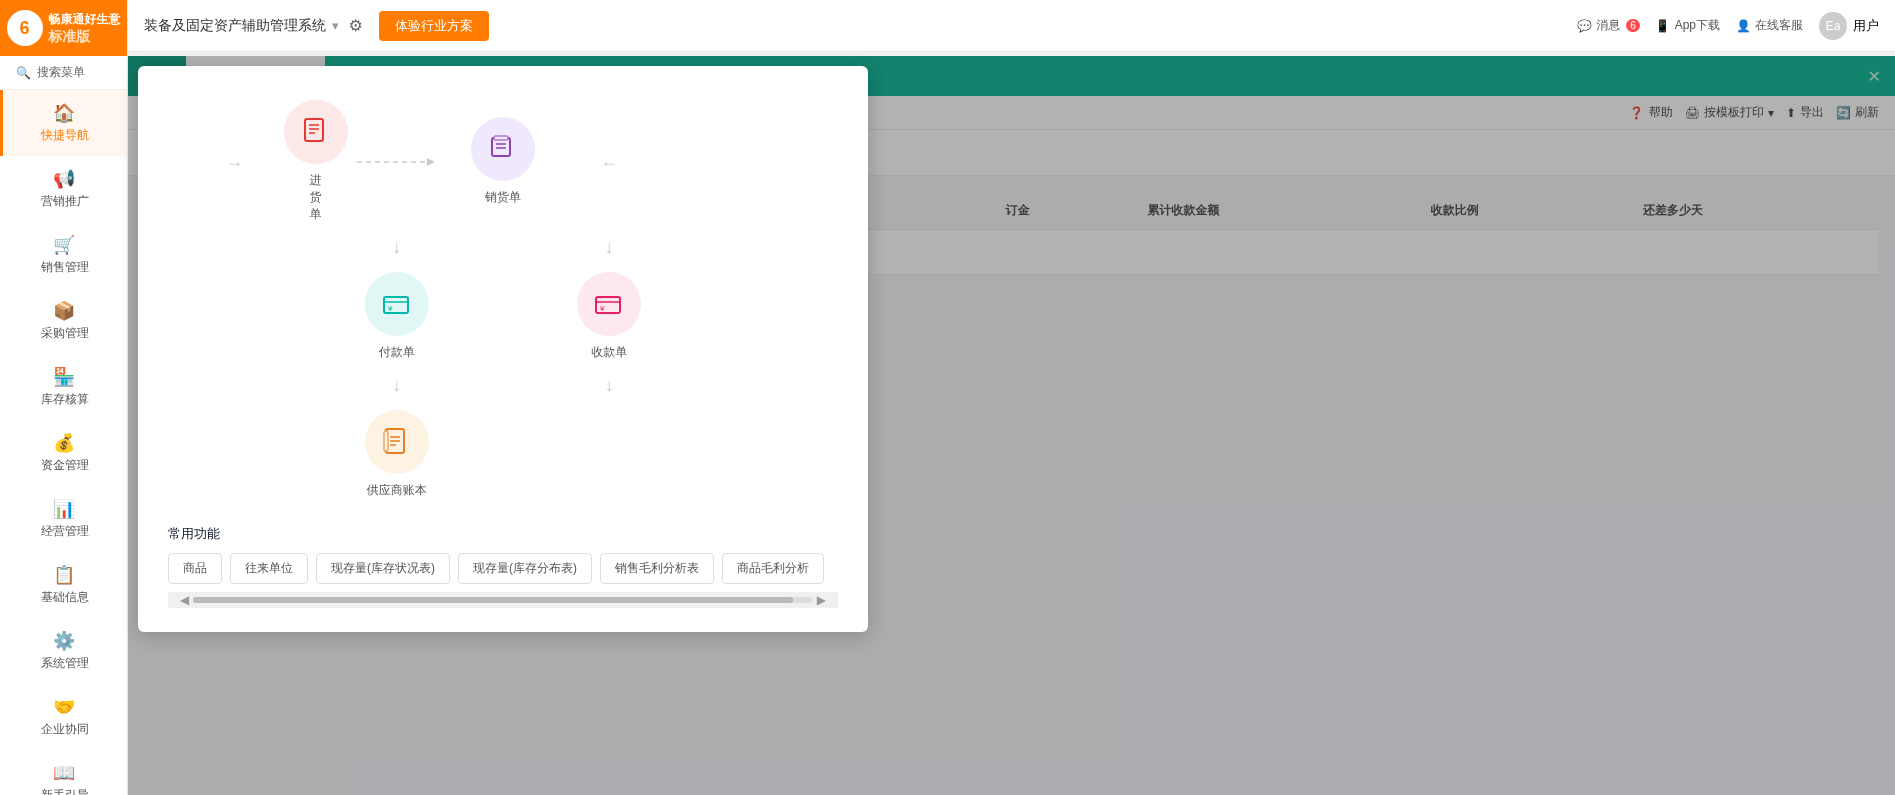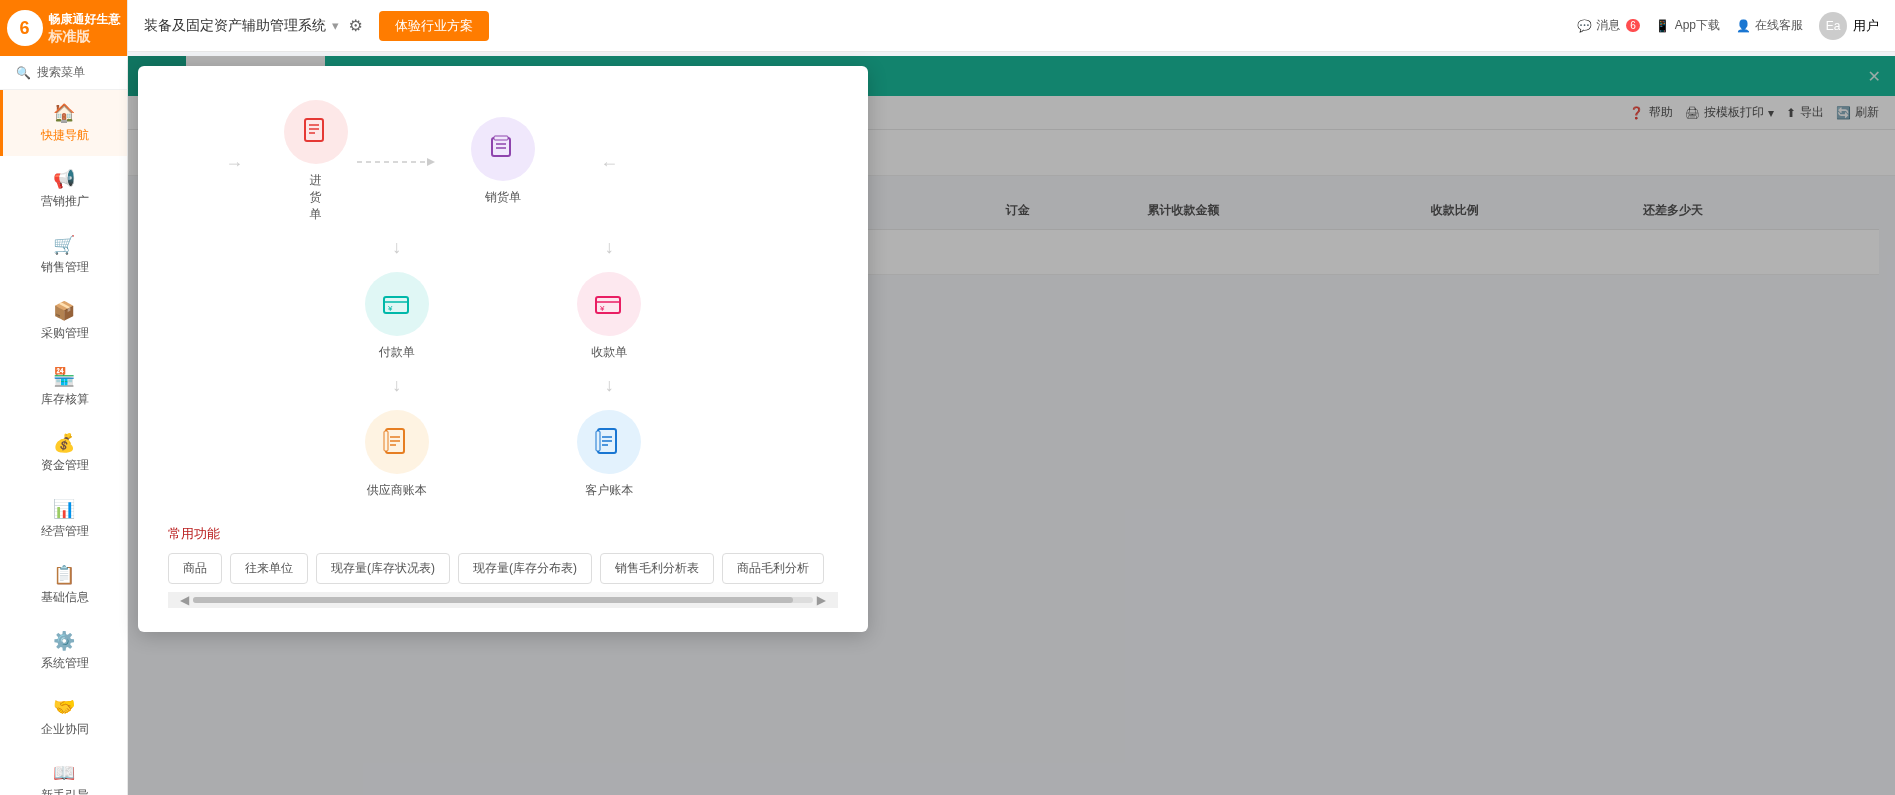--- a/index.html
+++ b/index.html
@@ -137,21 +137,21 @@
     .node-red { background: #fde8e8; color: #e53935; }
     .node-purple { background: #f0e8fc; color: #8e44ad; }
     .node-orange { background: #fef3e2; color: #f39c12; }
     .node-teal { background: #e0f7f5; color: #00b8a9; }
     .node-pink { background: #fde8ef; color: #e91e63; }
     .node-orange2 { background: #fef3e2; color: #e67e22; }
     .node-blue { background: #e3f2fd; color: #1976d2; }
 
     
     .common-functions { margin-top: 16px; }
-    .common-title { font-size: 13px; color: #b91c1c; font-weight: 500; margin-bottom: 10px; }
+    .common-title { font-size: 13px; color: #0f172a; font-weight: 500; margin-bottom: 10px; }
     .func-buttons { display: flex; flex-wrap: wrap; gap: 8px; }
     .func-btn {
       border: 1px solid #ddd; background: #fff; border-radius: 4px;
       padding: 6px 14px; font-size: 12px; color: #555; cursor: pointer;
     }
 
     
     .scrollbar-area {
       height: 16px; background: #f0f0f0; margin: 8px 0 0 0;
       display: flex; align-items: center; padding: 0 8px;
@@ -433,32 +433,20 @@
                 <line x1="8" y1="14" x2="18" y2="14" stroke="#e67e22" stroke-width="1.5"></line>
                 <line x1="8" y1="18" x2="14" y2="18" stroke="#e67e22" stroke-width="1.5"></line>
                 <rect x="2" y="4" width="4" height="20" rx="1" fill="#fef3e2" stroke="#e67e22" stroke-width="1"></rect>
               </svg>
           </div>
           <span class="flow-label">供应商账本</span>
         </div>
 
         <div></div>
 
-        <div class="flow-node">
-          <div class="flow-circle node-blue">
-            <svg width="30" height="30" viewBox="0 0 30 30">
-                <rect x="4" y="2" width="18" height="24" rx="2" fill="none" stroke="#1976d2" stroke-width="2"></rect>
-                <line x1="8" y1="10" x2="18" y2="10" stroke="#1976d2" stroke-width="1.5"></line>
-                <line x1="8" y1="14" x2="18" y2="14" stroke="#1976d2" stroke-width="1.5"></line>
-                <line x1="8" y1="18" x2="14" y2="18" stroke="#1976d2" stroke-width="1.5"></line>
-                <rect x="2" y="4" width="4" height="20" rx="1" fill="#e3f2fd" stroke="#1976d2" stroke-width="1"></rect>
-              </svg>
-          </div>
-          <span class="flow-label">客户账本</span>
-        </div>
 
         <div></div>
         <div></div>
       </div>
 
       <div class="common-functions">
         <div class="common-title">常用功能</div>
         <div class="func-buttons">
           <button class="func-btn">商品</button>
           <button class="func-btn">往来单位</button>

